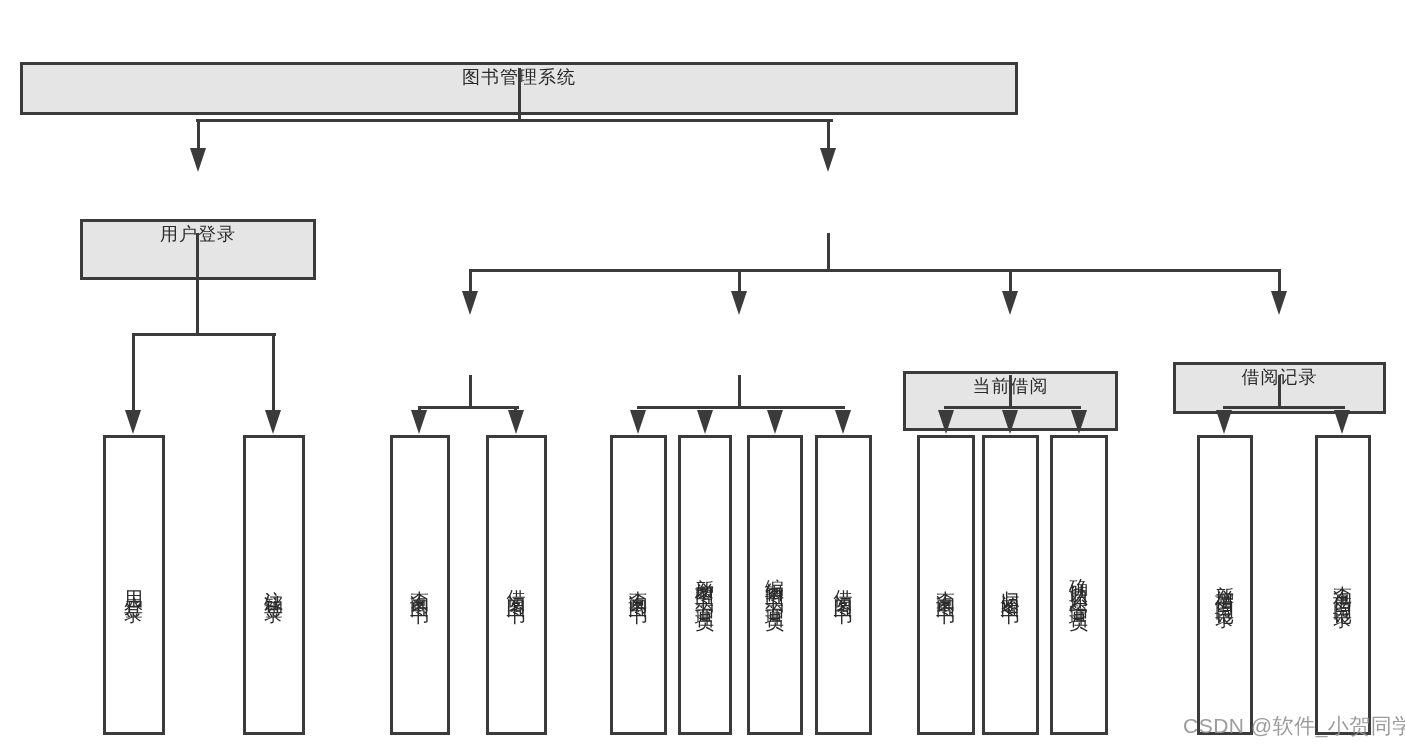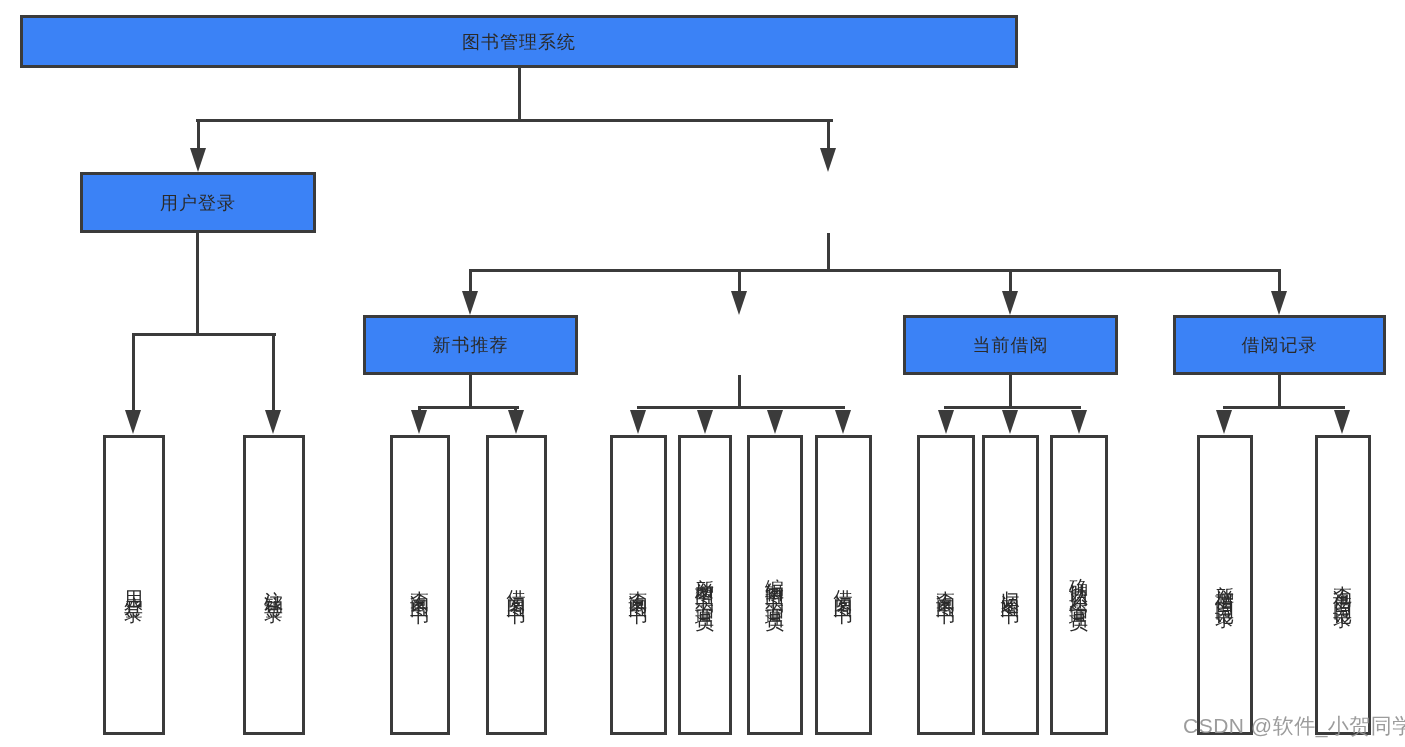--- a/index.html
+++ b/index.html
@@ -8,24 +8,25 @@
     width:1405px;height:747px;
     background:#ffffff;
     font-family:"Liberation Sans", sans-serif;
     overflow:hidden;
   }
   
   .hbox{
     position:absolute;
     box-sizing:border-box;
     border:3px solid #3b3b3b;
-    background:#3b82f6;
-    display:flex;align-items:center;justify-content:center;
+    background:#e5e5e5;
+    display:flex;justify-content:center;
     font-size:18px;color:#2a2a2a;
     letter-spacing:1px;
+    margin-top:47px;
   }
   
   .vbox{
     position:absolute;
     box-sizing:border-box;
     border:3px solid #3b3b3b;
     background:#ffffff;
     top:435px;height:300px;
     display:flex;align-items:center;justify-content:center;
   }
@@ -85,27 +86,24 @@
   <div class="line" style="left:469px;top:269px;width:812px;height:3px;"></div>
   <div class="line" style="left:469px;top:269px;width:3px;height:24px;"></div>
   <div class="arrow" style="left:462px;top:291px;"></div>
   <div class="line" style="left:738px;top:269px;width:3px;height:24px;"></div>
   <div class="arrow" style="left:731px;top:291px;"></div>
   <div class="line" style="left:1009px;top:269px;width:3px;height:24px;"></div>
   <div class="arrow" style="left:1002px;top:291px;"></div>
   <div class="line" style="left:1278px;top:269px;width:3px;height:24px;"></div>
   <div class="arrow" style="left:1271px;top:291px;"></div>
 
-  <div class="hbox" style="left:363px;top:315px;width:215px;height:60px;">
-    <span>新书推荐</span>
-  </div>
-  <div class="hbox" style="left:903px;top:315px;width:215px;height:60px;">
+  <div class="hbox" style="left:903px;top:324px;width:215px;height:60px;">
     <span>当前借阅</span>
   </div>
-  <div class="hbox" style="left:1173px;top:315px;width:213px;height:60px;">
+  <div class="hbox" style="left:1173px;top:315px;width:213px;height:52px;">
     <span>借阅记录</span>
   </div>
 
   <div class="line" style="left:469px;top:375px;width:3px;height:33px;"></div>
   <div class="line" style="left:418px;top:406px;width:101px;height:3px;"></div>
   <div class="line" style="left:418px;top:406px;width:3px;height:10px;"></div>
   <div class="arrow" style="left:411px;top:410px;"></div>
   <div class="line" style="left:514px;top:406px;width:3px;height:10px;"></div>
   <div class="arrow" style="left:508px;top:410px;"></div>
 

